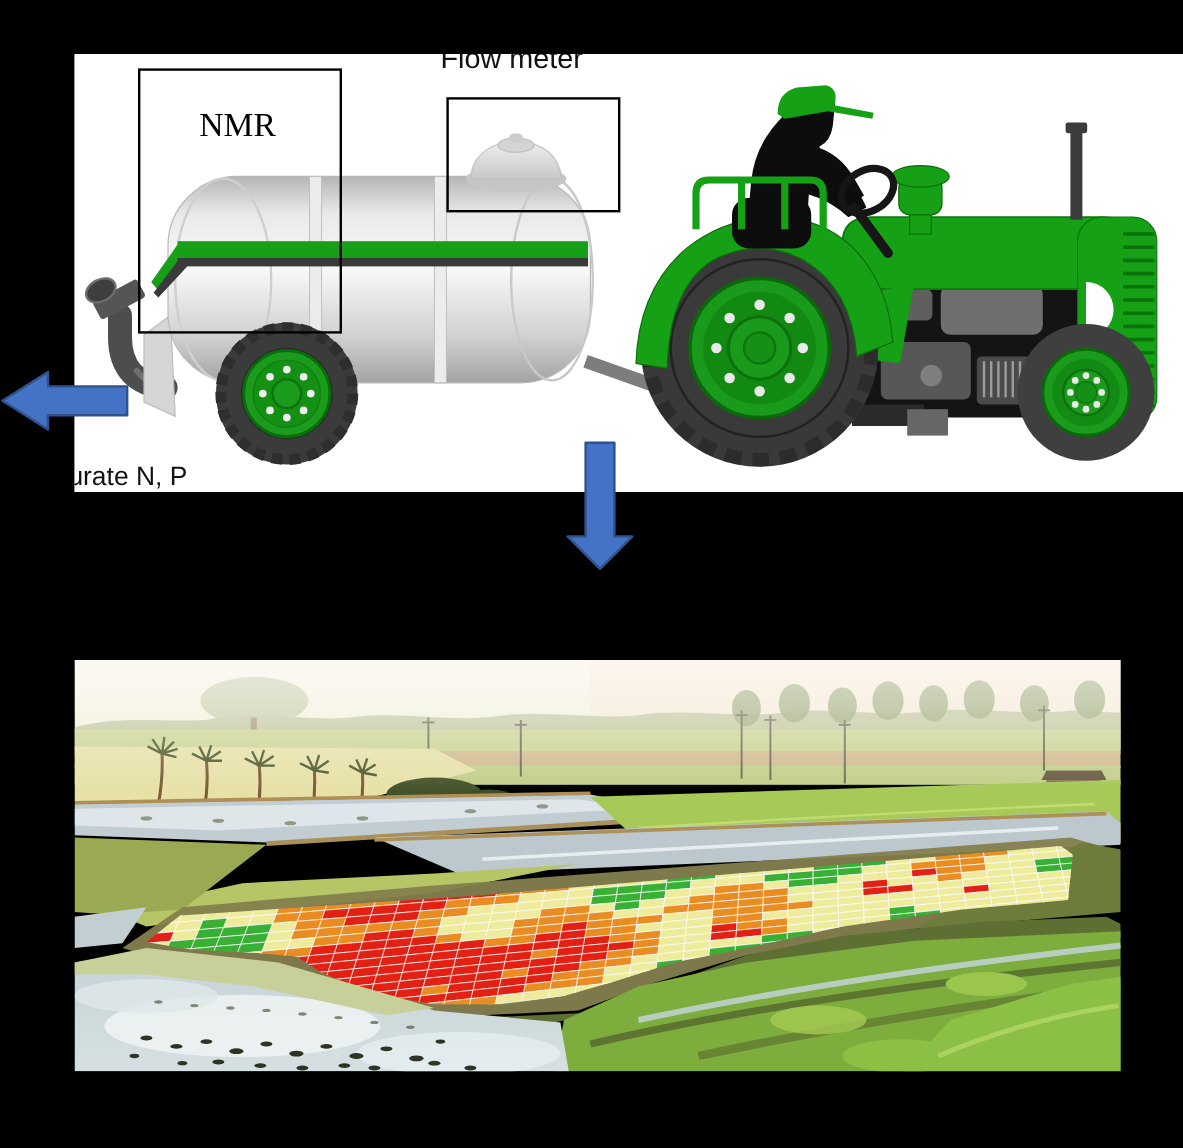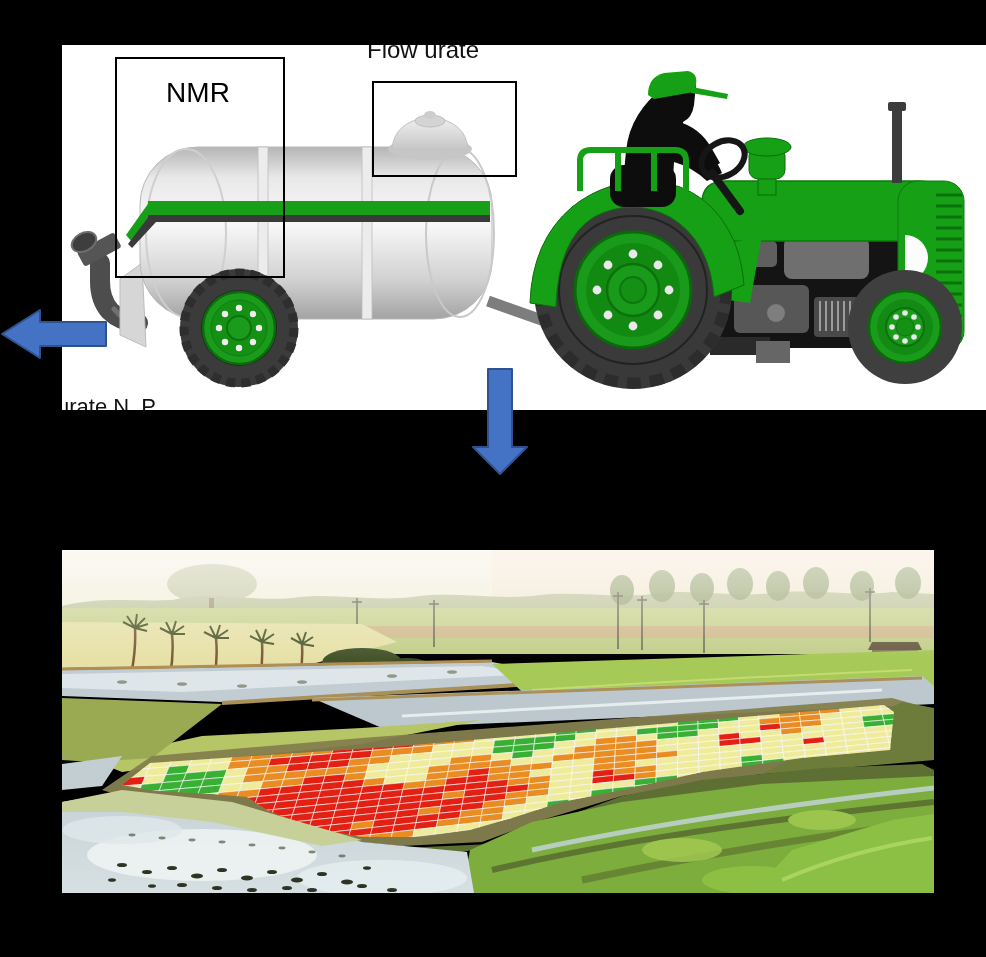--- a/index.html
+++ b/index.html
@@ -5,22 +5,22 @@
   html,body{margin:0;padding:0;background:#000;}
   #canvas{position:relative;width:986px;height:957px;background:#000;overflow:hidden;
           font-family:"Liberation Sans",sans-serif;}
   #slide{position:absolute;left:62px;top:45px;width:924px;height:365px;background:#fff;overflow:hidden;}
   #slide svg{position:absolute;left:0;top:0;}
   .callout-box{position:absolute;border:2.5px solid #000;background:transparent;}
   #nmr-box{left:53px;top:12px;width:166px;height:217px;}
   #flow-box{left:310px;top:36px;width:141px;height:92px;}
   .label{position:absolute;color:#111;white-space:nowrap;}
   #flow-label{left:305px;top:-9px;font-size:24px;}
-  #nmr-text{left:53px;top:28px;width:166px;text-align:center;font-size:28px;line-height:40px;color:#000;}
-  #accurate-label{left:-5px;top:349px;font-size:22px;}
+  #nmr-text{left:53px;top:40px;width:166px;text-align:center;font-size:28px;line-height:40px;color:#000;font-family:Liberation Serif, serif;}
+  #accurate-label{left:-5px;top:339px;font-size:22px;}
   #photo{position:absolute;left:62px;top:550px;width:872px;height:343px;overflow:hidden;}
   #arrows{position:absolute;left:0;top:0;pointer-events:none;}
 </style>
 </head>
 <body>
 
 <div id="canvas">
 
   <div id="slide">
     <svg width="924" height="365" viewBox="0 0 924 365">
@@ -183,21 +183,21 @@
               <circle cx="843" cy="296" r="2.8"></circle>
             <circle cx="852" cy="272" r="2.8"></circle>
               <circle cx="834" cy="292" r="2.8"></circle>
             <circle cx="852" cy="292" r="2.8"></circle>
               <circle cx="834" cy="272" r="2.8"></circle>
           </g>
         </g>
       </g>
     </svg>
 
-    <div id="flow-label" class="label">Flow urate</div>
+    <div id="flow-label" class="label">Flow meter</div>
     <div id="nmr-box" class="callout-box"></div>
     <div id="nmr-text" class="label">
       <div>NMR</div>
     </div>
     <div id="flow-box" class="callout-box"></div>
     <div id="accurate-label" class="label">urate N, P</div>
   </div>
 
   <div id="photo">
     <svg width="872" height="343" viewBox="0 0 872 343">

